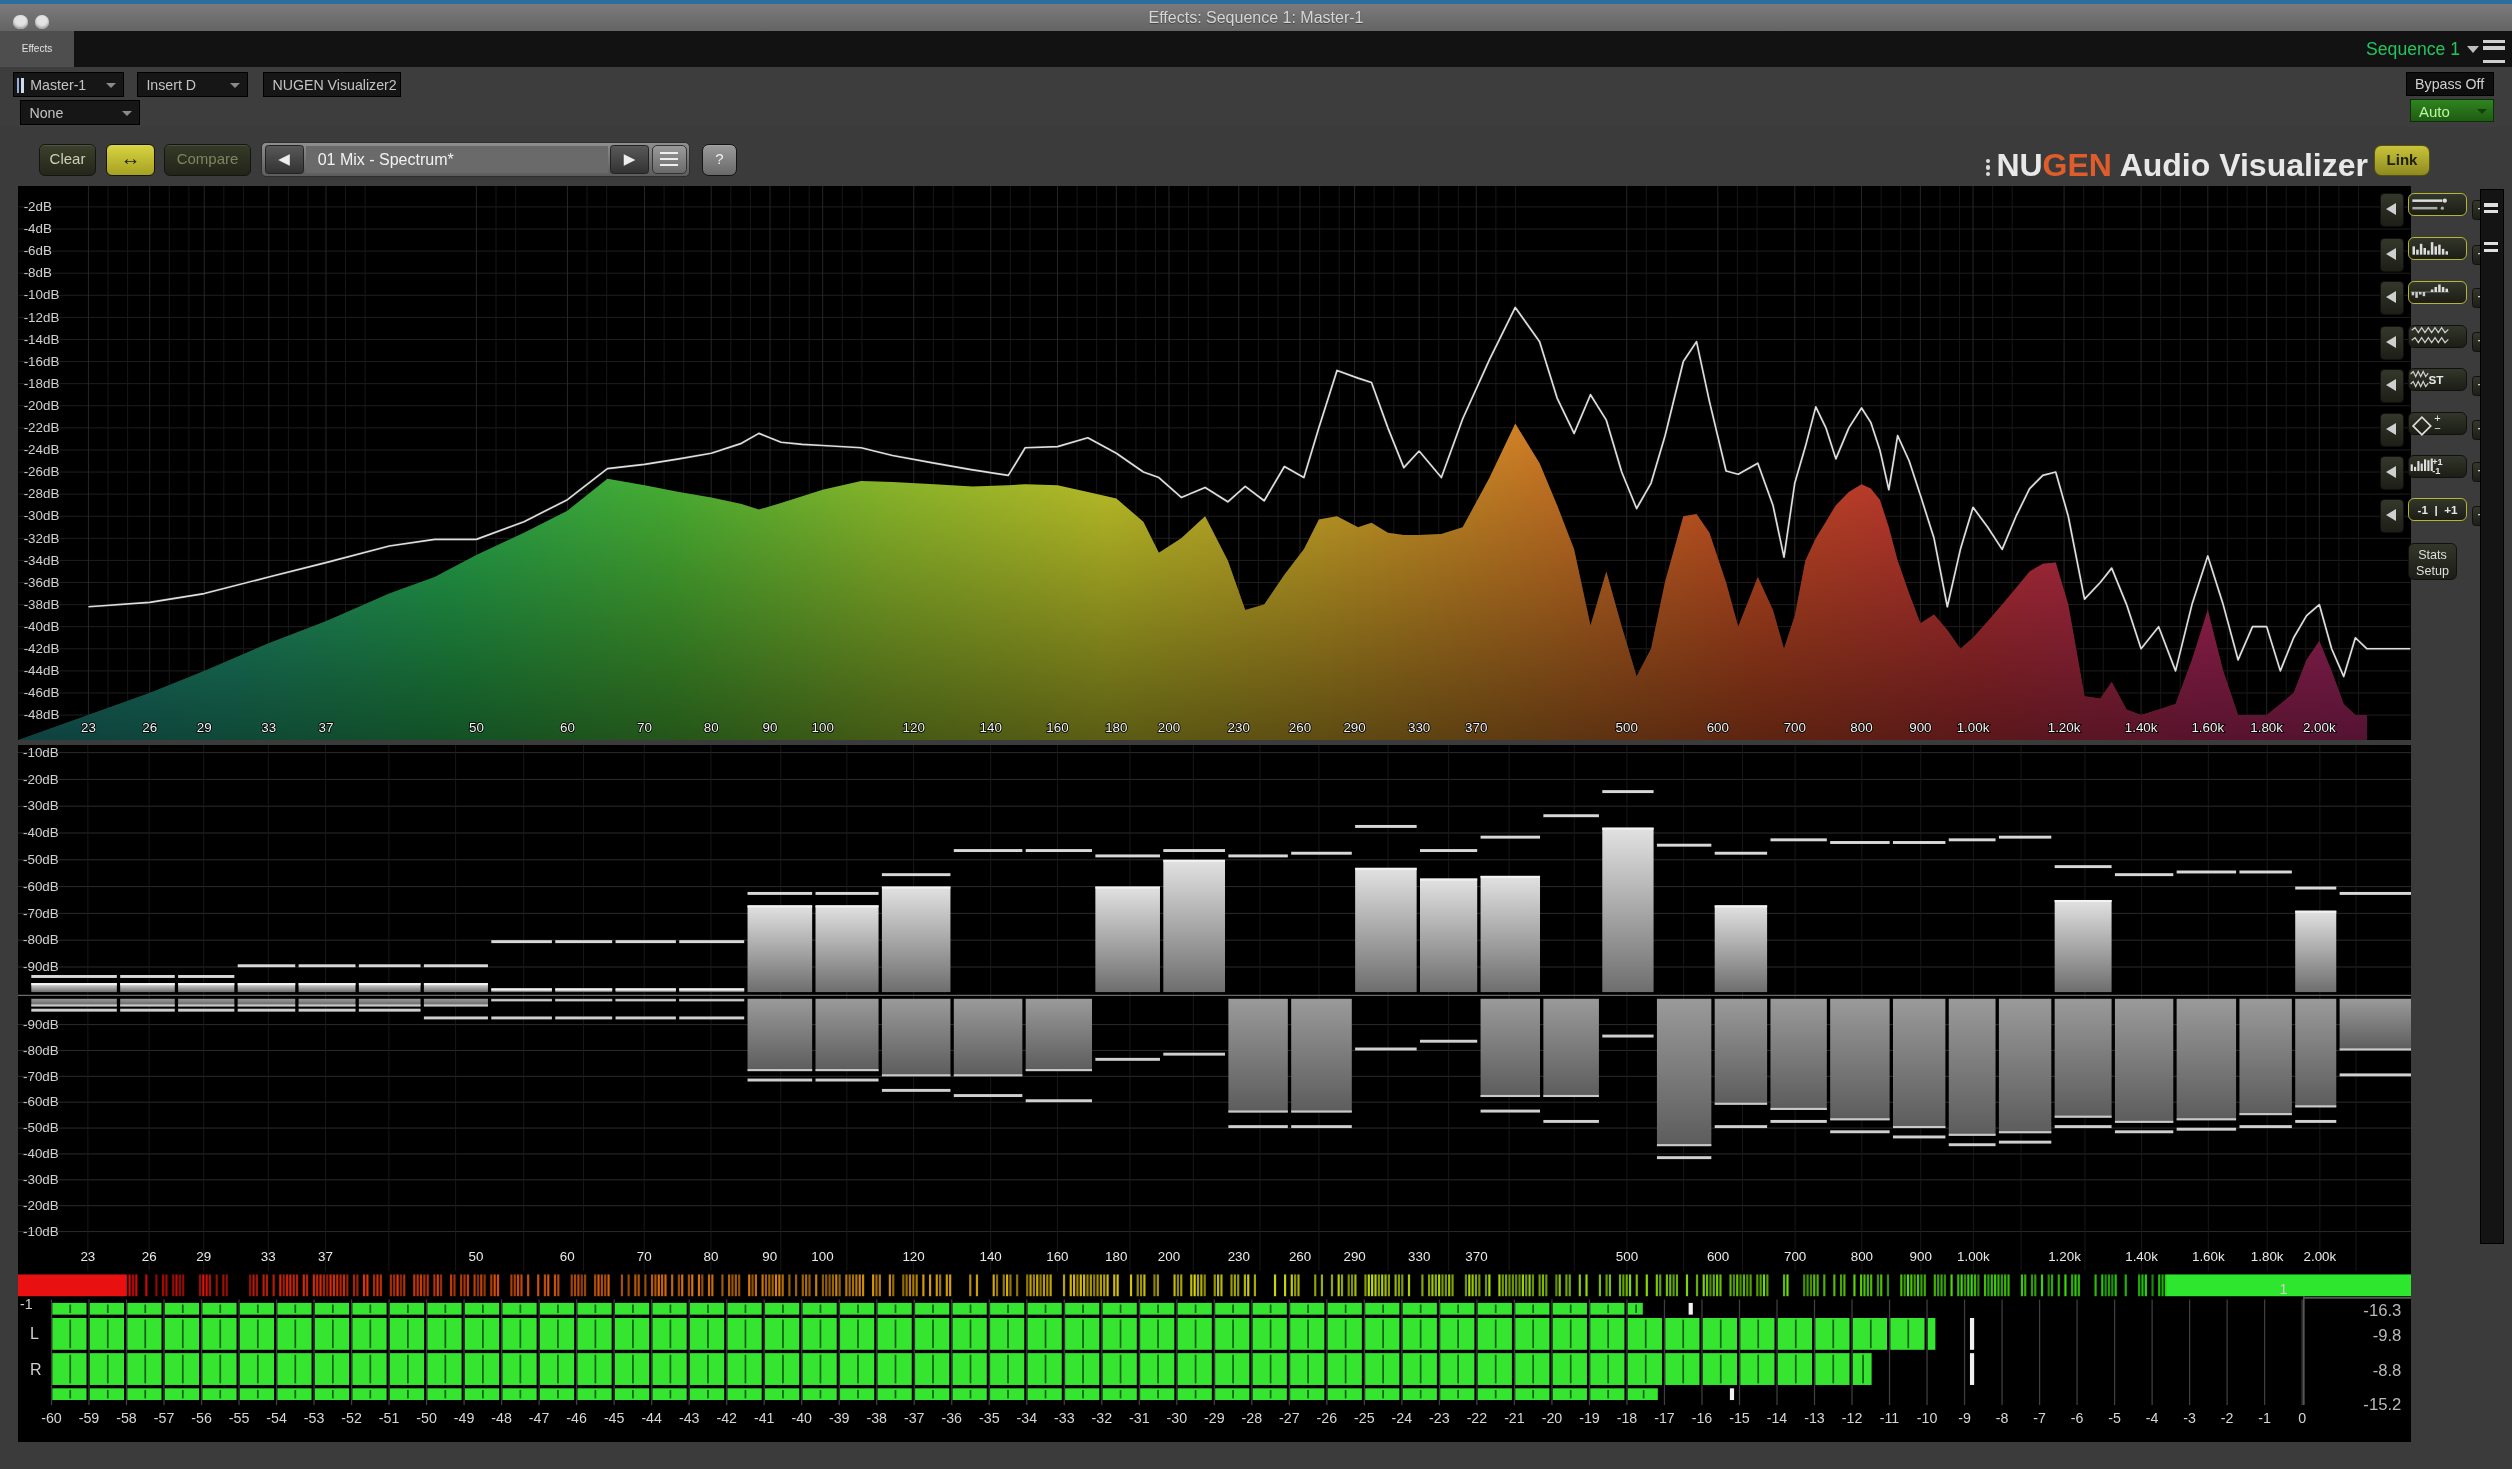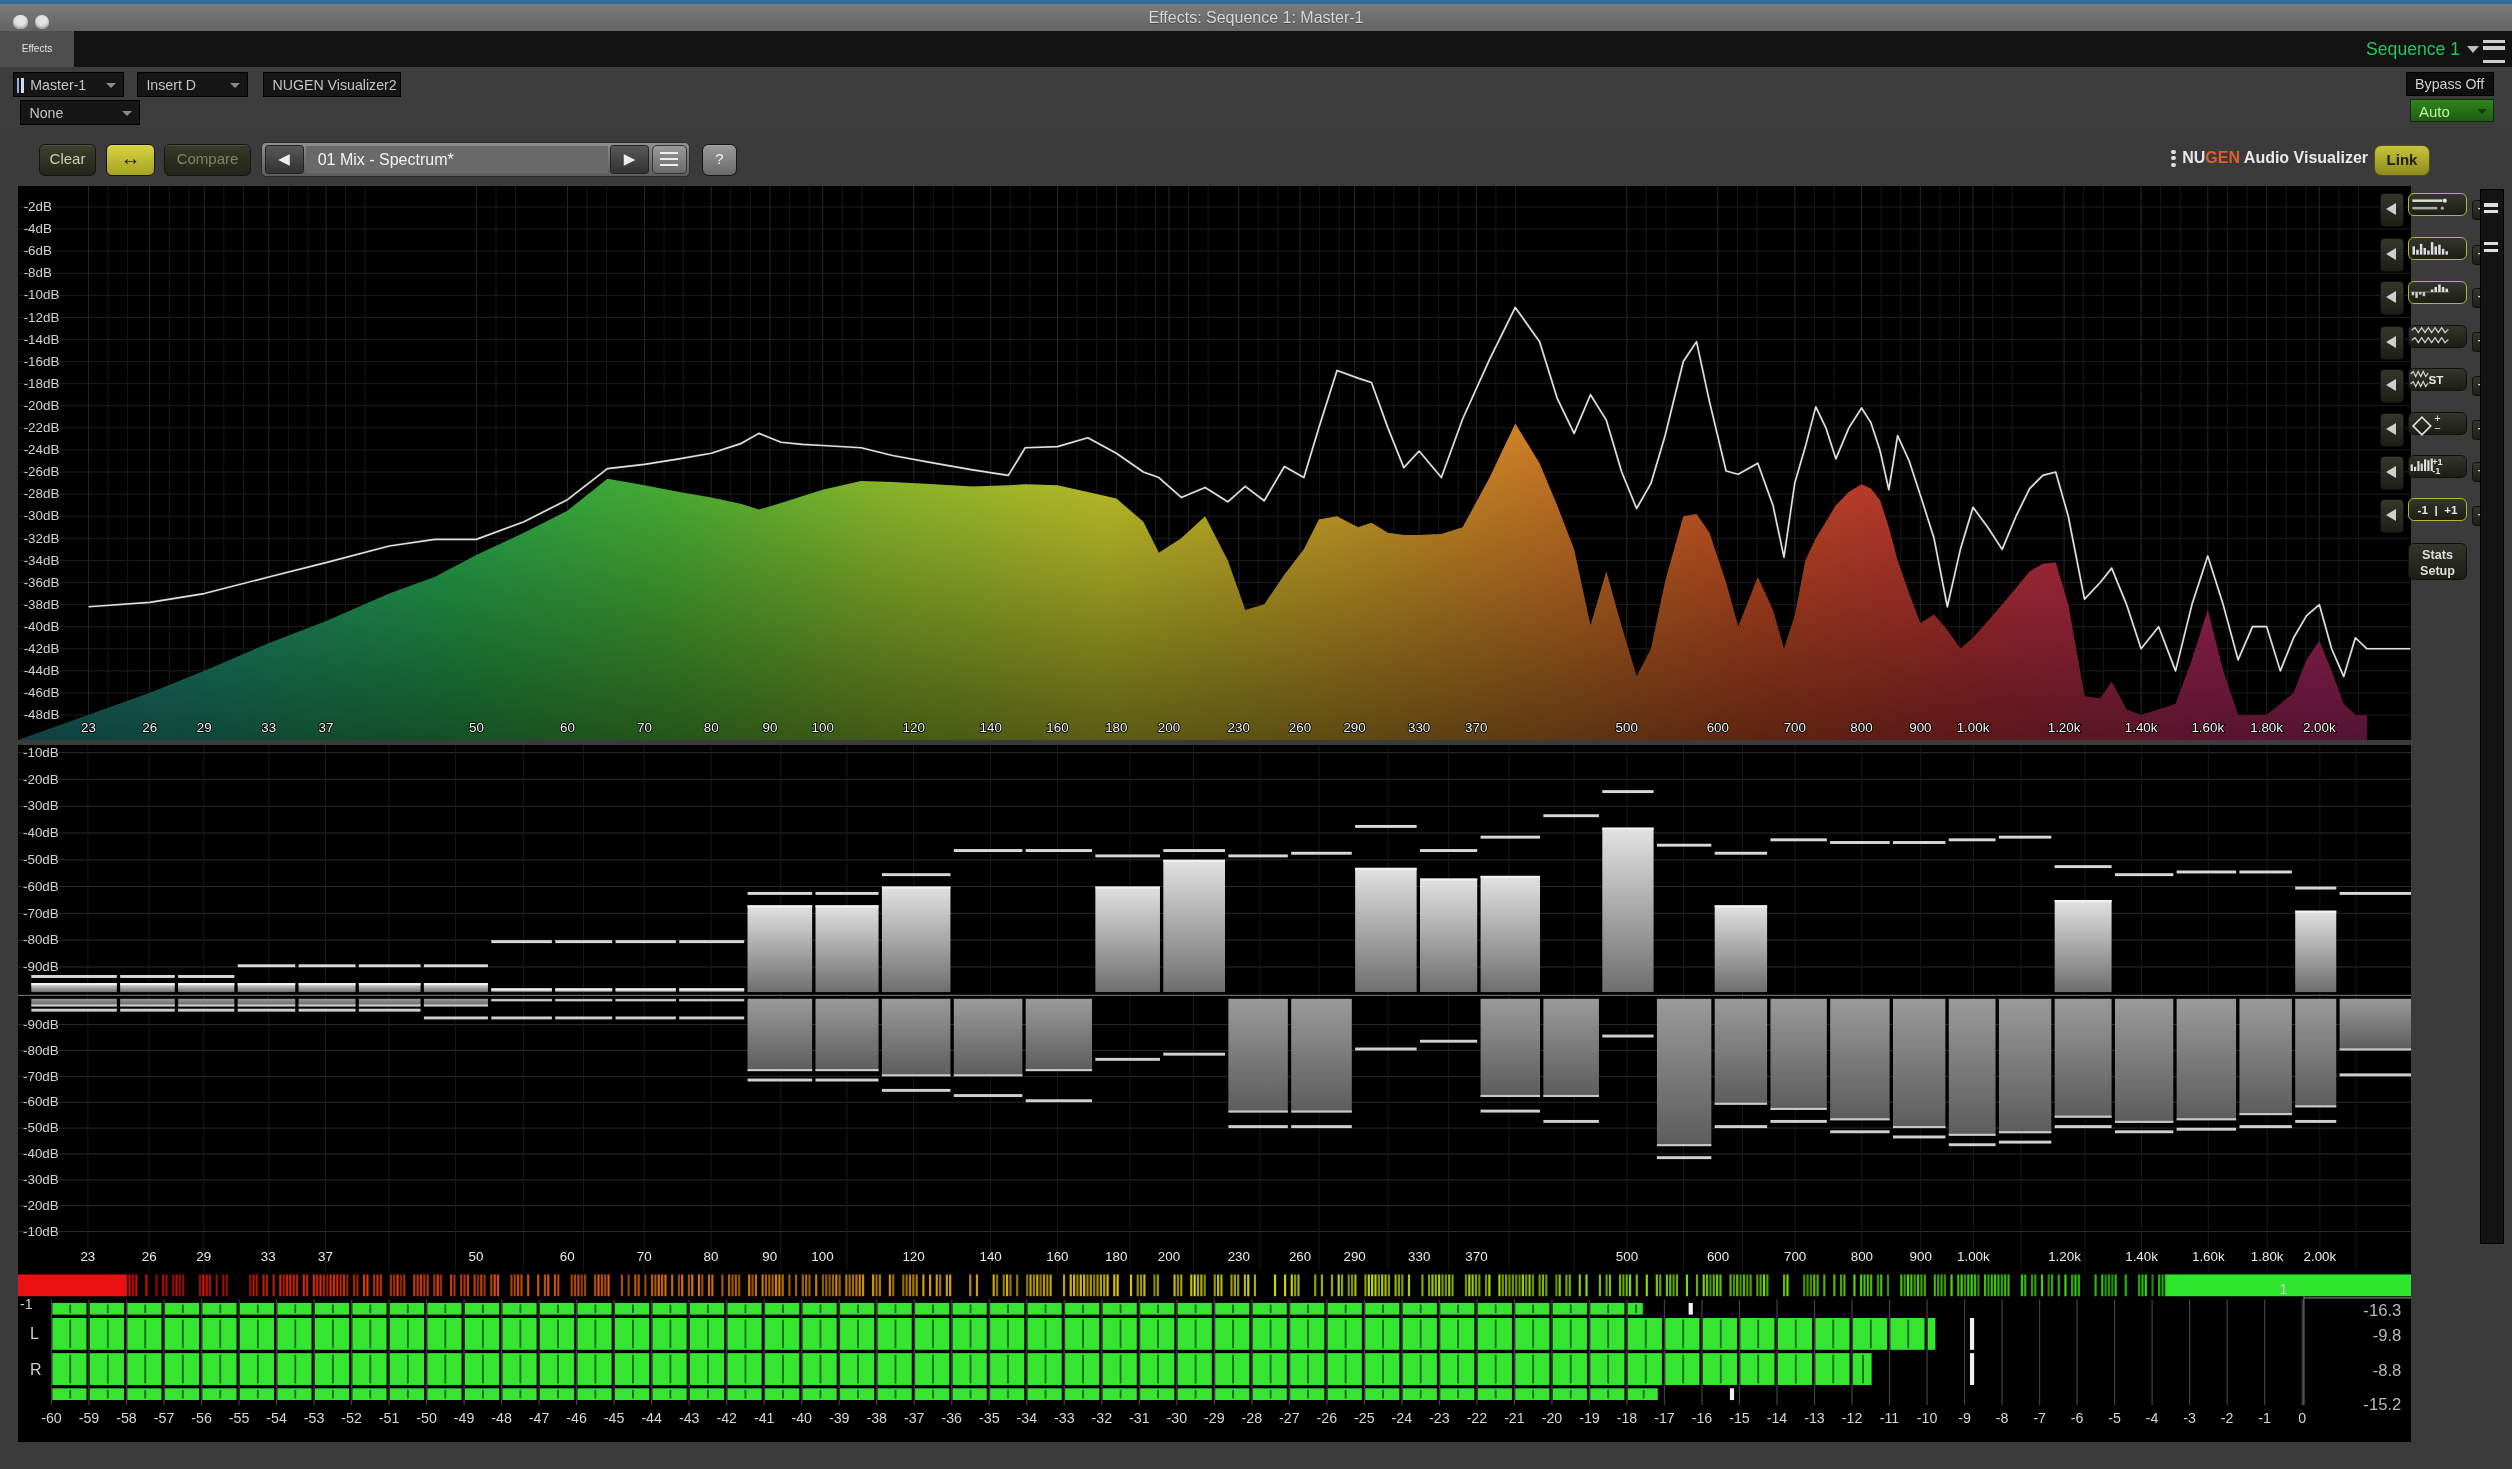--- a/index.html
+++ b/index.html
@@ -56,21 +56,21 @@
     background:linear-gradient(#8f8f8f,#5c5c5c);border:0.8px solid #2e2e2e;display:flex;align-items:center;}
   .nav-sq{width:37px;height:27px;margin:0 2.5px;background:linear-gradient(#585858,#333);
     border:0.8px solid #222;border-radius:3.3px;color:#eee;text-align:center;line-height:25px;font-size:15px;}
   #preset-field{flex:1;height:27px;background:#6a6a6a;color:#f2f2f2;font-size:16px;
     line-height:27px;padding-left:11.7px;}
   #list-btn{width:33px;height:27px;margin-right:2.5px;background:linear-gradient(#9a9a9a,#6a6a6a);
     border:0.8px solid #333;border-radius:5px;position:relative;}
   #list-btn i{position:absolute;left:7.5px;right:7.5px;height:2.5px;background:#eee;}
   #help-btn{left:702px;width:33px;background:linear-gradient(#9a9a9a,#696969);
     color:#efefef;line-height:28.5px;border-radius:6.7px;}
-  #brand{right:144px;top:147px;height:25px;color:#e8e8e8;font-size:16px;font-weight:bold;}
+  #brand{right:144px;top:147px;height:25px;color:#e8e8e8;font-size:32px;font-weight:bold;}
   #brand .dots{display:inline-block;vertical-align:middle;margin-right:6.7px;}
   #brand .dots i{display:block;width:4.2px;height:4.2px;border-radius:50%;background:#ddd;margin:2.5px 0;}
   #brand .gen{color:#e05c2a;}
   #link-btn{right:82px;top:145px;width:54px;height:28.5px;border-radius:7.5px;
     background:linear-gradient(#c9c43a,#8e8a20);border:0.8px solid #55520f;
     color:#20200c;font-size:15px;text-align:center;line-height:28.5px;font-weight:bold;}
   
   #spec-panel,#mid-panel,#meter-panel{background:#000;}
   #spec-panel{left:18.4px;top:186px;width:2393px;height:554px;}
   #mid-panel{left:18.4px;top:745px;width:2393px;height:526px;}
@@ -81,23 +81,23 @@
     border:0.8px solid #101010;border-radius:4.2px;}
   .sb-arrow:before{content:"";position:absolute;left:5px;top:9.2px;width:0;height:0;
     border-top:6.7px solid transparent;border-bottom:6.7px solid transparent;border-right:10px solid #cfcfcf;}
   .sb-main{position:absolute;width:59px;height:23px;background:linear-gradient(#33362a,#1c1e16);
     border:1.7px solid #101010;border-radius:5.9px;box-sizing:border-box;
     color:#e6e6e6;display:flex;align-items:center;justify-content:center;}
   .sb-main.active{border-color:#b9b531;}
   .sb-plus{position:absolute;width:18.4px;height:18.4px;background:linear-gradient(#34372a,#1d1f17);
     border:0.8px solid #101010;border-radius:3.3px;color:#cfcfcf;font-size:16.7px;
     text-align:center;line-height:16.7px;}
-  #stats-btn{position:absolute;width:59px;height:37px;background:linear-gradient(#33362a,#1c1e16);
+  #stats-btn{position:absolute;width:49px;height:37px;background:linear-gradient(#33362a,#1c1e16);
     border:1.7px solid #101010;border-radius:5.9px;color:#dedede;font-size:12.6px;
-    text-align:center;line-height:16px;padding-top:2.5px;box-sizing:border-box;font-weight:bold;}
+    text-align:center;line-height:16px;padding-top:2.5px;box-sizing:border-box;}
   #scroll-strip{left:2480px;top:189px;width:22px;height:1053px;background:#141414;
     border:0.8px solid #000;}
   #scroll-strip i{position:absolute;left:3.3px;width:13.4px;height:3.3px;background:#e0e0e0;}
   .readout{position:absolute;color:#b9b9b9;font-size:16.7px;text-align:right;width:92px;}
   .meterlabel{position:absolute;color:#cfcfcf;font-size:16px;}
   .corrlabel{position:absolute;color:#cfcfcf;font-size:14.2px;}
 </style>
 </head>
 <body>
 

